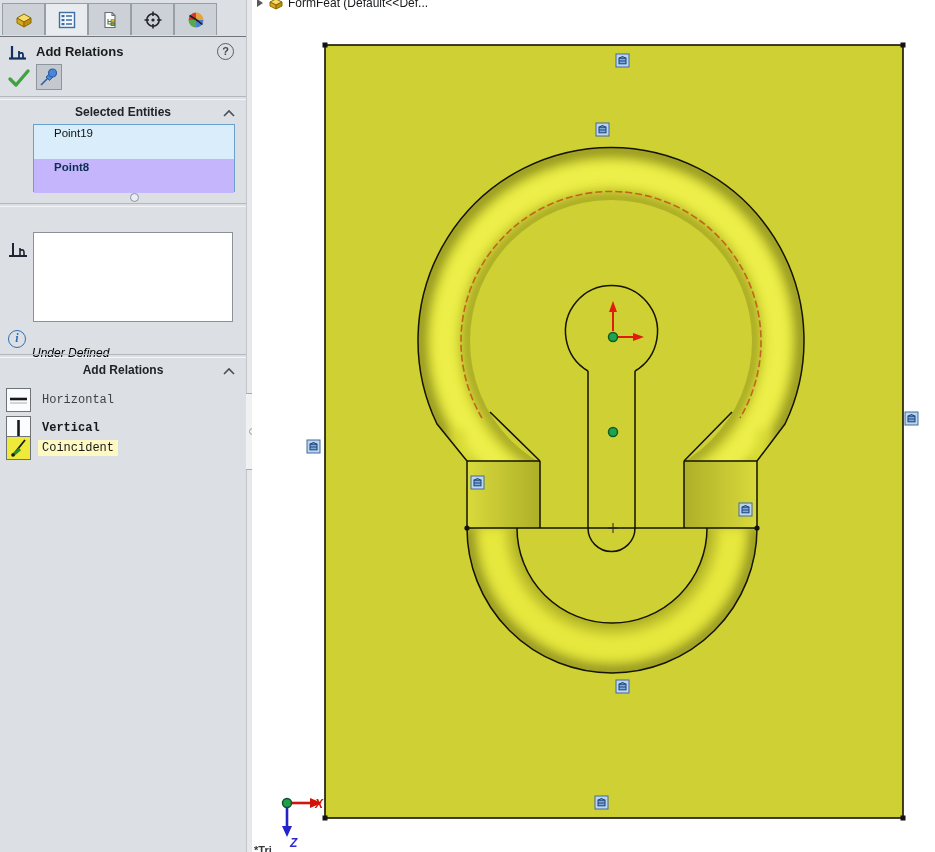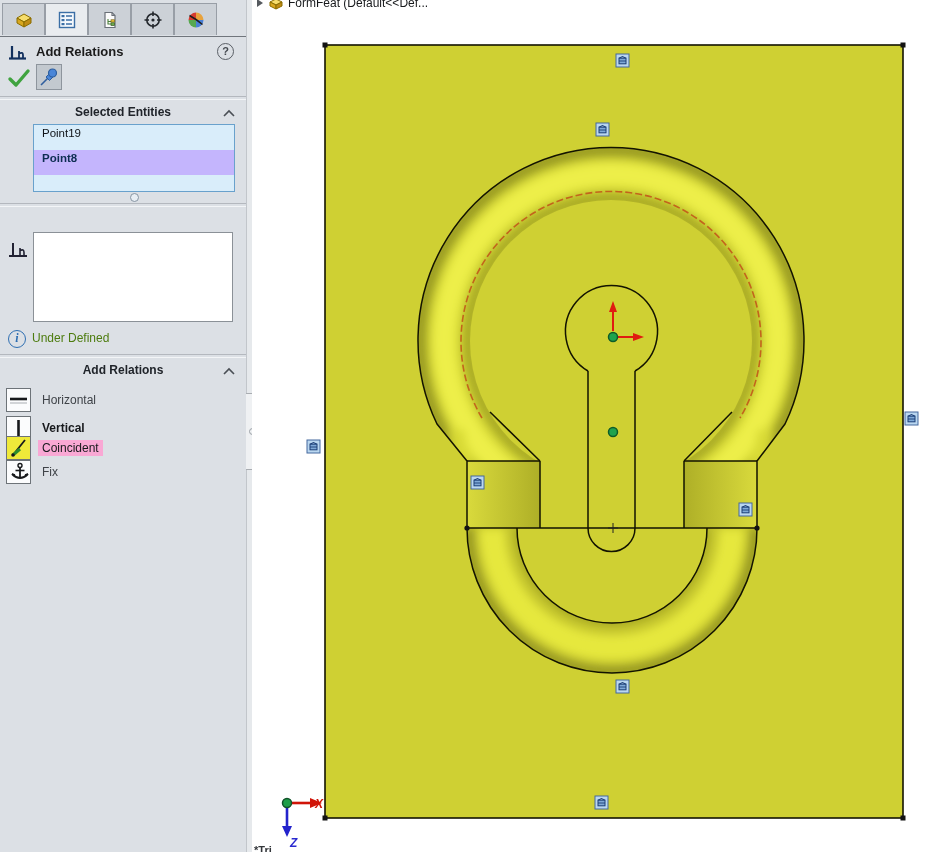--- a/index.html
+++ b/index.html
@@ -18,37 +18,37 @@
         font-size:11px;color:#44494f;text-align:center;line-height:14px;font-weight:bold;}
   .okrow{position:absolute;left:0;top:64px;width:246px;height:30px;}
   .check{position:absolute;left:7px;top:3px;}
   .pinbtn{position:absolute;left:36px;top:0px;width:26px;height:26px;background:#c3c9cf;
           border:1px solid #8e959d;box-sizing:border-box;}
   .sep{position:absolute;left:0;width:246px;height:2px;border-top:1px solid #b4b8be;border-bottom:1px solid #f3f5f7;}
   .grouphdr{position:absolute;left:6px;width:234px;height:18px;font-size:12px;font-weight:bold;color:#20242a;text-align:center;}
   .chev{position:absolute;right:4px;top:3px;}
   .sel-list{position:absolute;left:33px;top:124px;width:202px;height:68px;background:#d9edfa;
             border:1px solid #69a1cc;box-sizing:border-box;font-size:11.5px;color:#101418;}
-  .sel-item{height:25px;line-height:16px;padding-left:8px;}
+  .sel-item{height:34px;line-height:16px;padding-left:20px;}
   .sel-item.selected{background:#c4b5fd;color:#0d2d52;font-weight:bold;}
   .grip{position:absolute;left:130px;top:193px;width:7px;height:7px;border:1px solid #8795a3;border-radius:50%;background:#e8eef4;}
   .rel-symbol{position:absolute;left:7px;top:238px;}
   .exist-box{position:absolute;left:33px;top:232px;width:200px;height:90px;background:#fff;border:1px solid #8b9197;box-sizing:border-box;}
   .status{position:absolute;left:8px;top:330px;height:18px;}
   .info-i{position:absolute;left:0;top:0;width:16px;height:16px;border:1.6px solid #2f6fb2;border-radius:50%;
           color:#2f6fb2;font-family:"Liberation Serif",serif;font-style:italic;font-weight:bold;
           font-size:12px;text-align:center;line-height:15px;}
-  .status-text{position:absolute;left:24px;top:1px;font-size:12px;color:#4d7c0f;white-space:nowrap;}
+  .status-text{position:absolute;left:24px;top:16px;font-size:12px;color:#000000;white-space:nowrap;font-style:italic;}
   .rel-row{position:absolute;left:6px;width:236px;height:24px;}
   .relbtn{position:absolute;left:0;top:0;width:25px;height:24px;background:#fbfcfd;border:1px solid #6d7378;
           box-sizing:border-box;display:flex;align-items:center;justify-content:center;}
-  .rel-label{position:absolute;left:32px;top:4px;font-size:12px;color:#3f4348;padding:1px 4px;}
+  .rel-label{position:absolute;left:32px;top:4px;font-size:12px;color:#3f4348;padding:1px 4px;font-family:Liberation Mono, monospace;}
   .rel-row.bold .rel-label{color:#17191c;font-weight:bold;}
   .rel-row.highlight .relbtn{background:#efe93a;}
-  .rel-row.highlight .rel-label{background:#f9a8d4;color:#17191c;text-align:center;}
+  .rel-row.highlight .rel-label{background:#fef9c3;color:#17191c;text-align:center;}
   
   .splitter{position:absolute;left:246px;top:0;width:6px;height:852px;background:#e6e9ec;border-left:1px solid #c2c6cb;}
   .split-tab{position:absolute;left:246px;top:393px;width:11px;height:75px;background:#eff1f3;
              border:1px solid #a9adb2;border-left:none;border-radius:0 3px 3px 0;}
   .split-grip{position:absolute;left:3px;top:34px;width:5px;height:5px;border:1px solid #9aa0a6;border-radius:50%;}
   
   .viewport{position:absolute;left:252px;top:0;width:683px;height:852px;background:#ffffff;}
   .ftree{position:absolute;left:256px;top:-7px;height:20px;display:flex;align-items:center;gap:4px;}
   .ftree-label{font-size:12px;color:#17191c;white-space:nowrap;}
   svg{display:block;}
@@ -194,32 +194,20 @@
   </div>
   <div class="rel-row highlight" style="top:436px">
     <span class="relbtn">
       <svg width="23" height="22">
         <path d="M18,3 L6,18" stroke="#17191c" stroke-width="1.8"></path>
         <path d="M6,18 L13,12" stroke="#2c8c2c" stroke-width="3"></path>
         <circle cx="6" cy="18" r="1.8" fill="#17191c"></circle>
       </svg>
     </span>
     <span class="rel-label">Coincident</span>
-  </div>
-  <div class="rel-row" style="top:460px">
-    <span class="relbtn">
-      <svg width="23" height="22">
-        <circle cx="13" cy="4.5" r="2" fill="none" stroke="#17191c" stroke-width="1.4"></circle>
-        <path d="M13,6.5 V17" stroke="#17191c" stroke-width="1.8"></path>
-        <path d="M8.5,9.5 H17.5" stroke="#17191c" stroke-width="1.6"></path>
-        <path d="M5,13 Q13,21 21,13" fill="none" stroke="#17191c" stroke-width="1.8"></path>
-        <path d="M5,13 l3,1 M21,13 l-3,1" stroke="#17191c" stroke-width="1.4"></path>
-      </svg>
-    </span>
-    <span class="rel-label">Fix</span>
   </div>
 </div>
 
 <div class="splitter"></div>
 <div class="split-tab">
   <span class="split-grip"></span>
 </div>
 
 <div class="viewport"></div>
 

